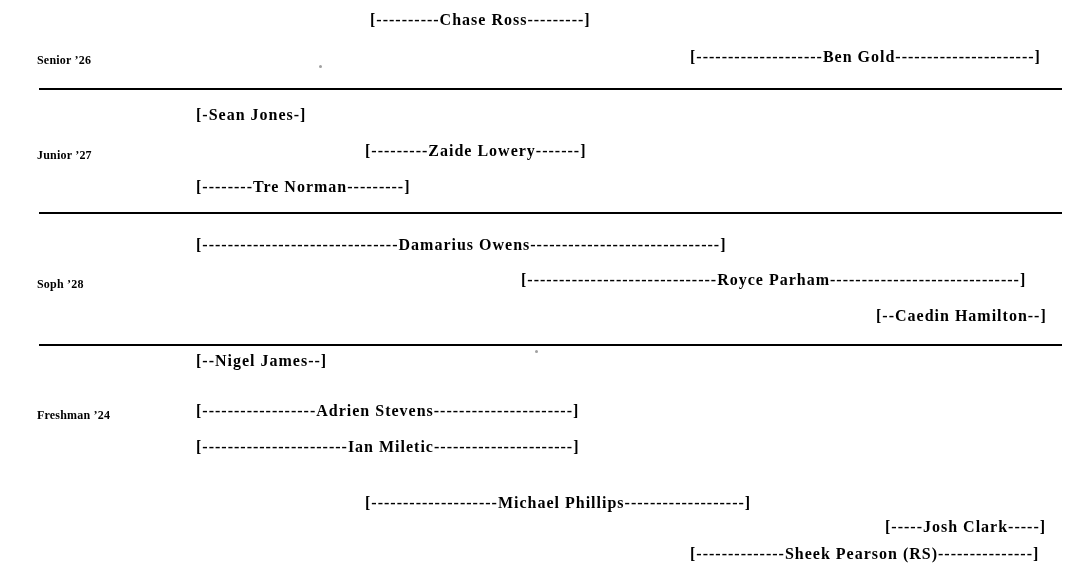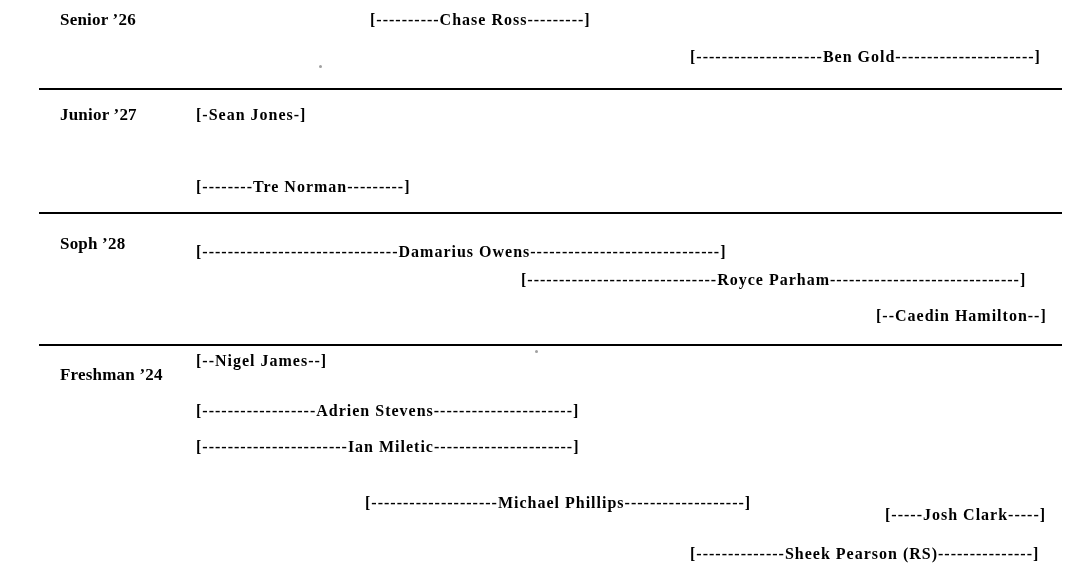--- a/index.html
+++ b/index.html
@@ -7,26 +7,27 @@
     position: relative;
     width: 1079px;
     height: 565px;
     background: #ffffff;
     overflow: hidden;
     font-family: "Liberation Serif", "DejaVu Serif", serif;
     color: #000000;
   }
   .class-label {
     position: absolute;
-    left: 60px;
+    left: 37px;
     font-weight: bold;
-    font-size: 17px;
+    font-size: 12px;
     line-height: 18px;
     white-space: nowrap;
     letter-spacing: 0.2px;
+    margin-top: 40px;
   }
   .entry {
     position: absolute;
     font-weight: bold;
     font-size: 16px;
     line-height: 18px;
     white-space: nowrap;
     letter-spacing: 1px;
   }
   .divider {
@@ -46,30 +47,31 @@
 </style>
 </head>
 <body>
 
 <div id="page">
     <div class="class-label" style="top: 11px;">Senior ’26</div>
     <div class="entry" style="left: 356px; top: 11px; margin-left: 14px;">[----------Chase Ross---------]</div>
     <div class="entry" style="left: 690px; top: 48px;">[--------------------Ben Gold----------------------]</div>
     <div class="class-label" style="top: 106px;">Junior ’27</div>
     <div class="entry" style="left: 196px; top: 106px;">[-Sean Jones-]</div>
+    <div class="entry" style="left: 365px; top: 142px;">[---------Zaide Lowery-------]</div>
     <div class="entry" style="left: 196px; top: 178px;">[--------Tre Norman---------]</div>
     <div class="class-label" style="top: 235px;">Soph ’28</div>
-    <div class="entry" style="left: 196px; top: 243px;">[-------------------------------Damarius Owens------------------------------]</div>
+    <div class="entry" style="left: 196px; top: 236px;">[-------------------------------Damarius Owens------------------------------]</div>
     <div class="entry" style="left: 521px; top: 271px;">[------------------------------Royce Parham------------------------------]</div>
     <div class="entry" style="left: 876px; top: 307px;">[--Caedin Hamilton--]</div>
     <div class="class-label" style="top: 366px;">Freshman ’24</div>
     <div class="entry" style="left: 196px; top: 352px;">[--Nigel James--]</div>
     <div class="entry" style="left: 196px; top: 402px;">[------------------Adrien Stevens----------------------]</div>
     <div class="entry" style="left: 196px; top: 438px;">[-----------------------Ian Miletic----------------------]</div>
     <div class="entry" style="left: 365px; top: 494px;">[--------------------Michael Phillips-------------------]</div>
-    <div class="entry" style="left: 885px; top: 506px;">[-----Josh Clark-----]</div>
+    <div class="entry" style="left: 885px; top: 518px;">[-----Josh Clark-----]</div>
     <div class="entry" style="left: 690px; top: 545px;">[--------------Sheek Pearson (RS)---------------]</div>
     <div class="divider" style="top: 88px; background: rgb(0, 0, 0);"></div>
     <div class="divider" style="top: 212px; background: rgb(0, 0, 0);"></div>
     <div class="divider" style="top: 344px; background: rgb(0, 0, 0);"></div>
     <div class="speck" style="left: 319px; top: 65px;"></div>
     <div class="speck" style="left: 535px; top: 350px;"></div>
   </div>
 
 </body></html>

